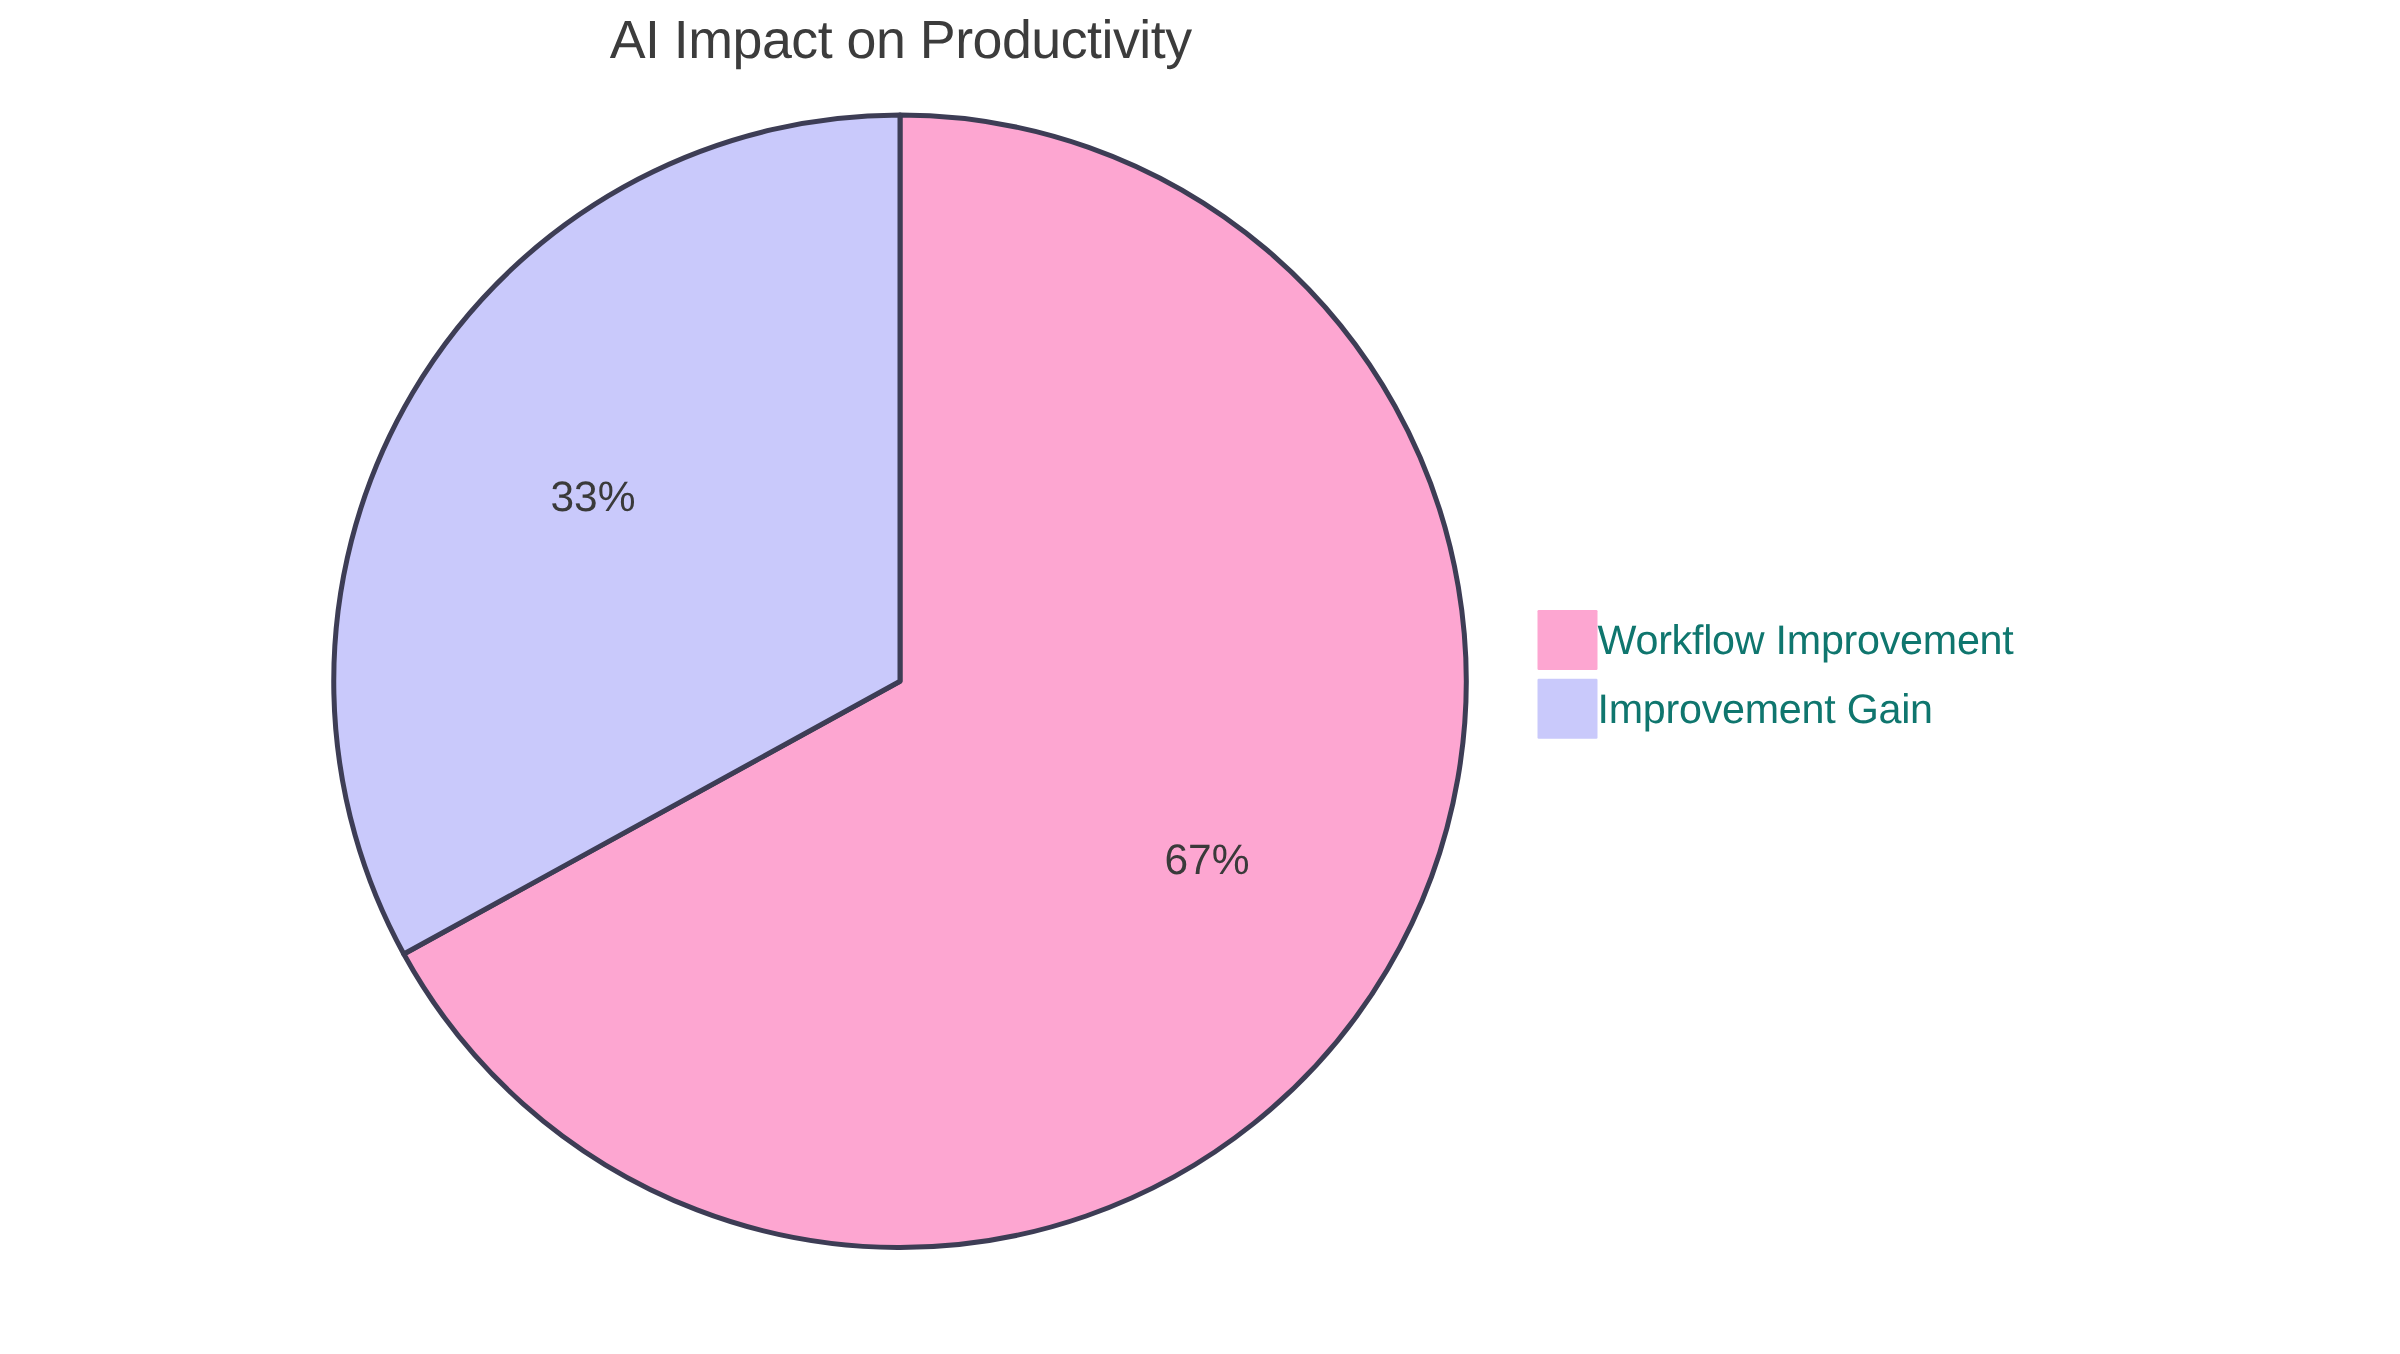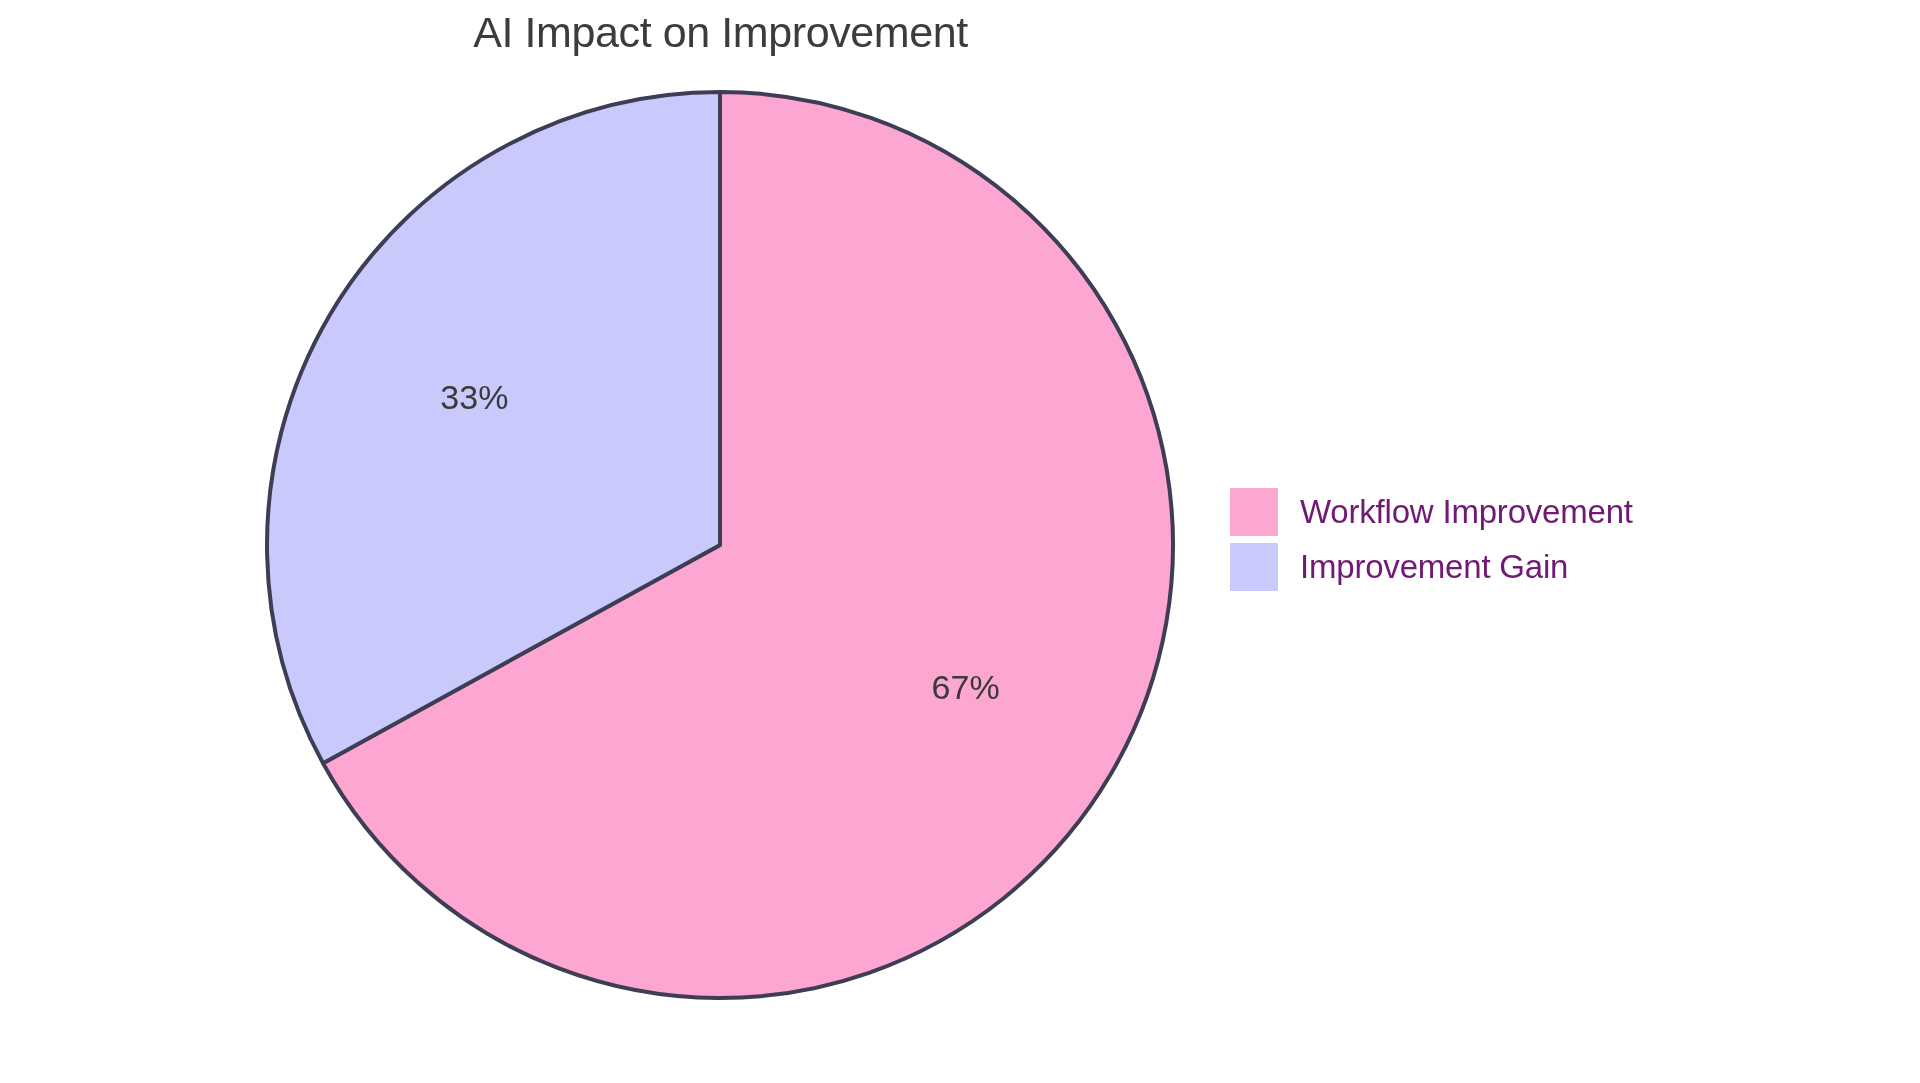--- a/index.html
+++ b/index.html
@@ -66,33 +66,32 @@
     align-items: center;
     height: 55px;
   }
   .legend-swatch {
     width: 48px;
     height: 48px;
     flex: 0 0 48px;
     border-radius: 1px;
   }
   .legend-label {
-    margin-left: 22px;
     font-size: 33px;
-    color: #701a75;
+    color: #0f766e;
     white-space: nowrap;
     letter-spacing: -0.2px;
   }
 </style>
 </head>
 <body style="background: rgb(255, 255, 255);">
 
 <div id="chart-root">
 
-  <div id="chart-title" style="color: rgb(60, 60, 60);">AI Impact on Improvement</div>
+  <div id="chart-title" style="color: rgb(60, 60, 60);">AI Impact on Productivity</div>
 
   <div id="pie-wrap">
     <svg id="pie-svg" viewBox="0 0 910 910">
 
       <path id="slice-0" d="M 455 455 L 455.00 2.00 A 453 453 0 1 1 58.03 673.23 Z" fill="#fda6d1" stroke="#3d3d55" stroke-width="4" stroke-linejoin="round"></path>
 
       <path id="slice-1" d="M 455 455 L 58.03 673.23 A 453 453 0 0 1 455.00 2.00 Z" fill="#c9c9fb" stroke="#3d3d55" stroke-width="4" stroke-linejoin="round"></path>
 
       <text id="slice-label-0" class="slice-label" x="700.6" y="600.3" text-anchor="middle" dominant-baseline="middle" fill="#3a3a3a">67%</text>
 

